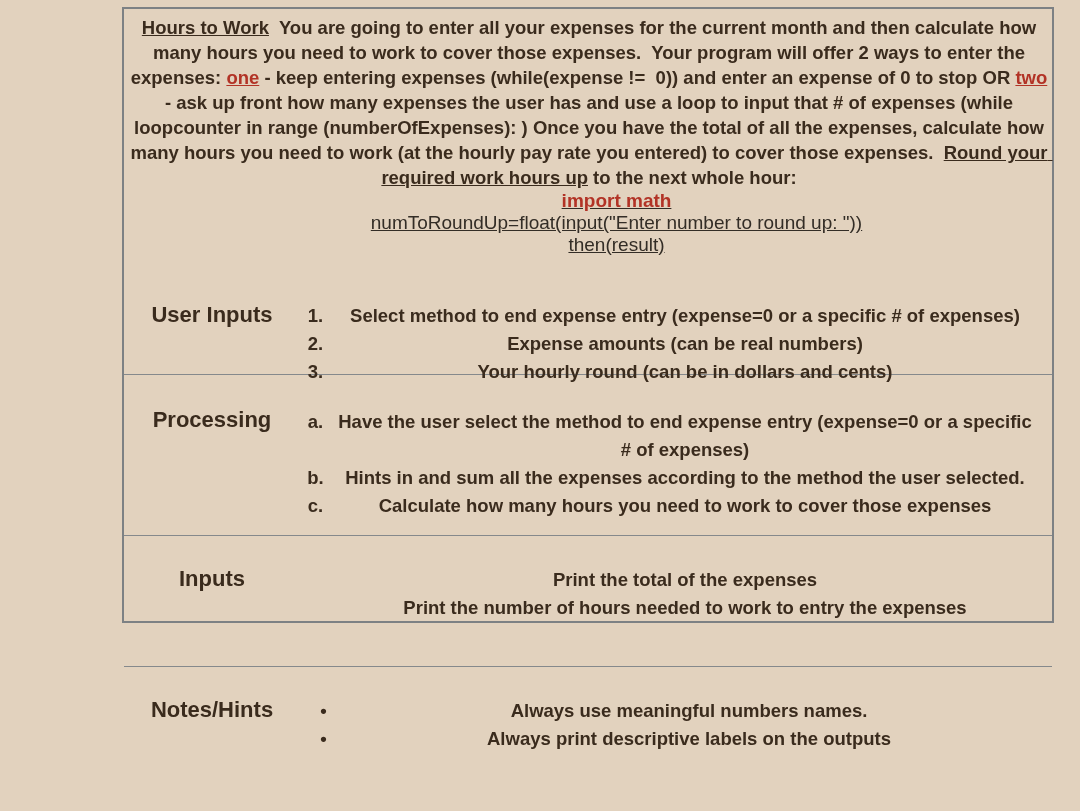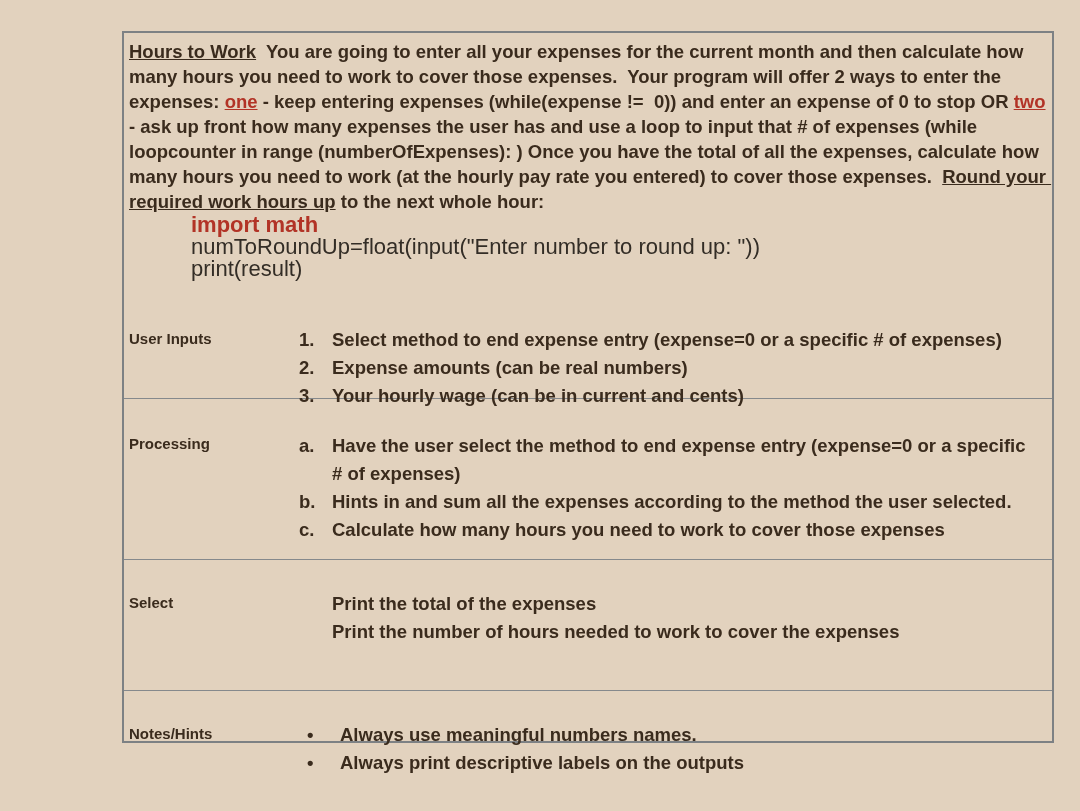--- a/index.html
+++ b/index.html
@@ -13,57 +13,59 @@
   *{margin:0;padding:0;box-sizing:border-box;}
   html,body{width:1080px;height:811px;overflow:hidden;}
   body{
     background:var(--bg);
     font-family:"Liberation Sans", sans-serif;
     color:var(--ink);
     position:relative;
   }
   .doc-table{
     position:absolute;
-    left:122px; top:31px;
-    width:932px; height:712px;
+    left:122px; top:7px;
+    width:932px; height:616px;
     border:2px solid var(--border);
     background:var(--bg);
+    text-align:center;
   }
   .row{display:flex;}
   .row + .row{border-top:1px solid var(--sep);}
   .desc-row{display:block;height:267px;padding:6px 10px 0 5px;}
   .desc{
     font-weight:bold;
     font-size:18.5px;
     line-height:25px;
     white-space:pre-wrap;
     width:920px;
   }
   .desc .red{color:var(--red);}
   .u{text-decoration:underline;}
   .b{font-weight:bold;}
   .code{
     margin-left:62px;
-    font-size:22px;
+    font-size:19px;
     line-height:22px;
     font-weight:normal;
     color:var(--code-ink);
     white-space:pre-wrap;
+    text-decoration:underline;
   }
   .code .red{color:var(--red);}
   .row-ui{height:98px;}
   .row-proc{height:161px;}
   .row-out{height:131px;}
   .row-notes{height:88px;gap:8px;}
   .label-col{
     width:175px;
     flex:0 0 175px;
     padding:27px 4px 0 5px;
     font-weight:bold;
-    font-size:15px;
+    font-size:22px;
     line-height:24px;
   }
   .row-proc .label-col{padding-top:33px;}
   .row-out .label-col{padding-top:31px;}
   .row-notes .label-col{padding-top:31px;}
   .content-col{
     flex:1 1 auto;
     padding:26px 14px 0 0;
     font-weight:bold;
     font-size:18.5px;
@@ -77,37 +79,37 @@
   .marker.bullet{flex:0 0 33px;}
   .item-text{flex:1 1 auto;}
 </style>
 </head>
 <body>
 
 <div class="doc-table">
 
   <div class="desc-row">
     <div class="desc"><span class="u">Hours to Work</span><span>  You are going to enter all your expenses for the current month and then calculate how many hours you need to work to cover those expenses.  Your program will offer 2 ways to enter the expenses: </span><span class="red u">one</span><span> - keep entering expenses (while(expense !=  0)) and enter an expense of 0 to stop OR </span><span class="red u">two</span><span> - ask up front how many expenses the user has and use a loop to input that # of expenses (while loopcounter in range (numberOfExpenses): ) Once you have the total of all the expenses, calculate how many hours you need to work (at the hourly pay rate you entered) to cover those expenses.  </span><span class="u">Round your required work hours up</span><span> to the next whole hour:</span></div>
-    <div class="code"><div class="code-line"><span class="red b">import math</span></div><div class="code-line"><span>numToRoundUp=float(input("Enter number to round up: "))</span></div><div class="code-line"><span>print(result)</span></div></div>
+    <div class="code"><div class="code-line"><span class="red b">import math</span></div><div class="code-line"><span>numToRoundUp=float(input("Enter number to round up: "))</span></div><div class="code-line"><span>then(result)</span></div></div>
   </div>
 
   <div class="row row-ui">
     <div class="label-col">User Inputs</div>
     <div class="content-col">
         <div class="list-item">
           <span class="marker">1.</span>
           <span class="item-text">Select method to end expense entry (expense=0 or a specific # of expenses)</span>
         </div>
         <div class="list-item">
           <span class="marker">2.</span>
           <span class="item-text">Expense amounts (can be real numbers)</span>
         </div>
         <div class="list-item">
           <span class="marker">3.</span>
-          <span class="item-text">Your hourly wage (can be in current and cents)</span>
+          <span class="item-text">Your hourly round (can be in dollars and cents)</span>
         </div>
       </div>
   </div>
 
   <div class="row row-proc">
     <div class="label-col">Processing</div>
     <div class="content-col">
         <div class="list-item">
           <span class="marker">a.</span>
           <span class="item-text">Have the user select the method to end expense entry (expense=0 or a specific # of expenses)</span>
@@ -117,29 +119,29 @@
           <span class="item-text">Hints in and sum all the expenses according to the method the user selected.</span>
         </div>
         <div class="list-item">
           <span class="marker">c.</span>
           <span class="item-text">Calculate how many hours you need to work to cover those expenses</span>
         </div>
       </div>
   </div>
 
   <div class="row row-out">
-    <div class="label-col">Select</div>
+    <div class="label-col">Inputs</div>
     <div class="content-col">
         <div class="list-item">
           <span class="marker"></span>
           <span class="item-text">Print the total of the expenses</span>
         </div>
         <div class="list-item">
           <span class="marker"></span>
-          <span class="item-text">Print the number of hours needed to work to cover the expenses</span>
+          <span class="item-text">Print the number of hours needed to work to entry the expenses</span>
         </div>
       </div>
   </div>
 
   <div class="row row-notes">
     <div class="label-col">Notes/Hints</div>
     <div class="content-col">
         <div class="list-item">
           <span class="marker bullet">•</span>
           <span class="item-text">Always use meaningful numbers names.</span>

